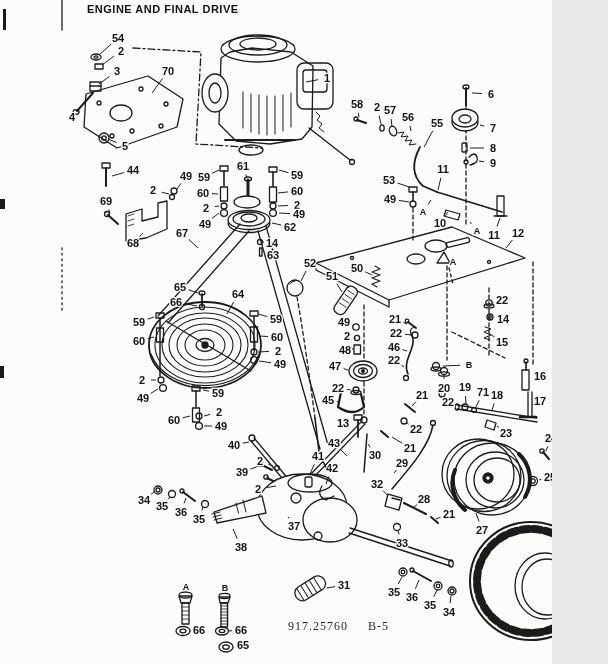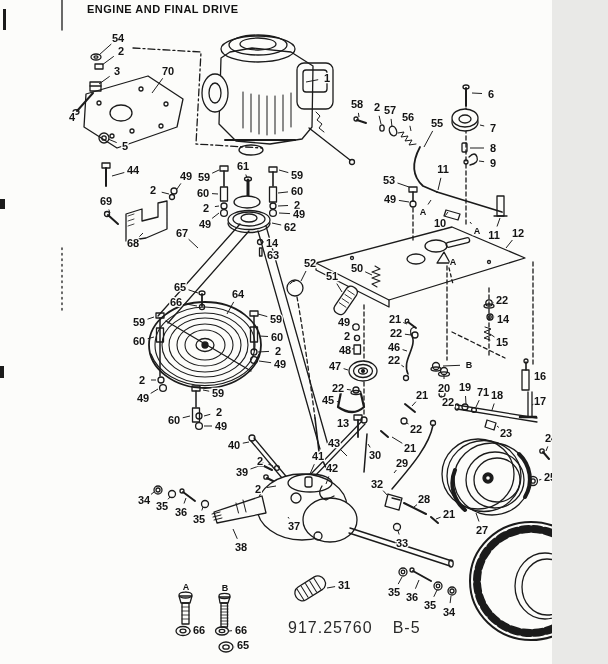--- a/index.html
+++ b/index.html
@@ -1,21 +1,21 @@
 <!DOCTYPE html>
 <html><head>
 <meta charset="utf-8">
 <style>
   html,body{margin:0;padding:0;background:#e9e9e7}
   .page{position:relative;width:552px;height:664px;background:#fcfcfa;overflow:hidden;
         font-family:"Liberation Sans",sans-serif}
   .title{position:absolute;left:87px;top:3px;font-size:11px;font-weight:700;
          letter-spacing:.5px;color:#121212;white-space:nowrap}
-  .footer{position:absolute;left:288px;top:619px;font-family:Liberation Sans, sans-serif;
-          font-size:16px;color:#2a2a2a;letter-spacing:1px;white-space:nowrap}
+  .footer{position:absolute;left:288px;top:619px;font-family:Liberation Serif, serif;
+          font-size:12px;color:#2a2a2a;letter-spacing:1px;white-space:nowrap}
   .footer .gap{display:inline-block;width:20px}
   svg.art{position:absolute;left:0;top:0}
   svg .ink{stroke:#1b1b1b;fill:none;stroke-width:1.3;stroke-linecap:round;stroke-linejoin:round}
   #leader-layer line{stroke:#1f1f1f;stroke-width:1}
   text.co{font-family:"Liberation Sans",sans-serif;font-size:11px;font-weight:700;
           fill:#141414;stroke:#fcfcfa;stroke-width:2.6px;paint-order:stroke;
           text-anchor:middle;dominant-baseline:central}
   text.co.letter{font-size:9px}
 </style>
 </head>

